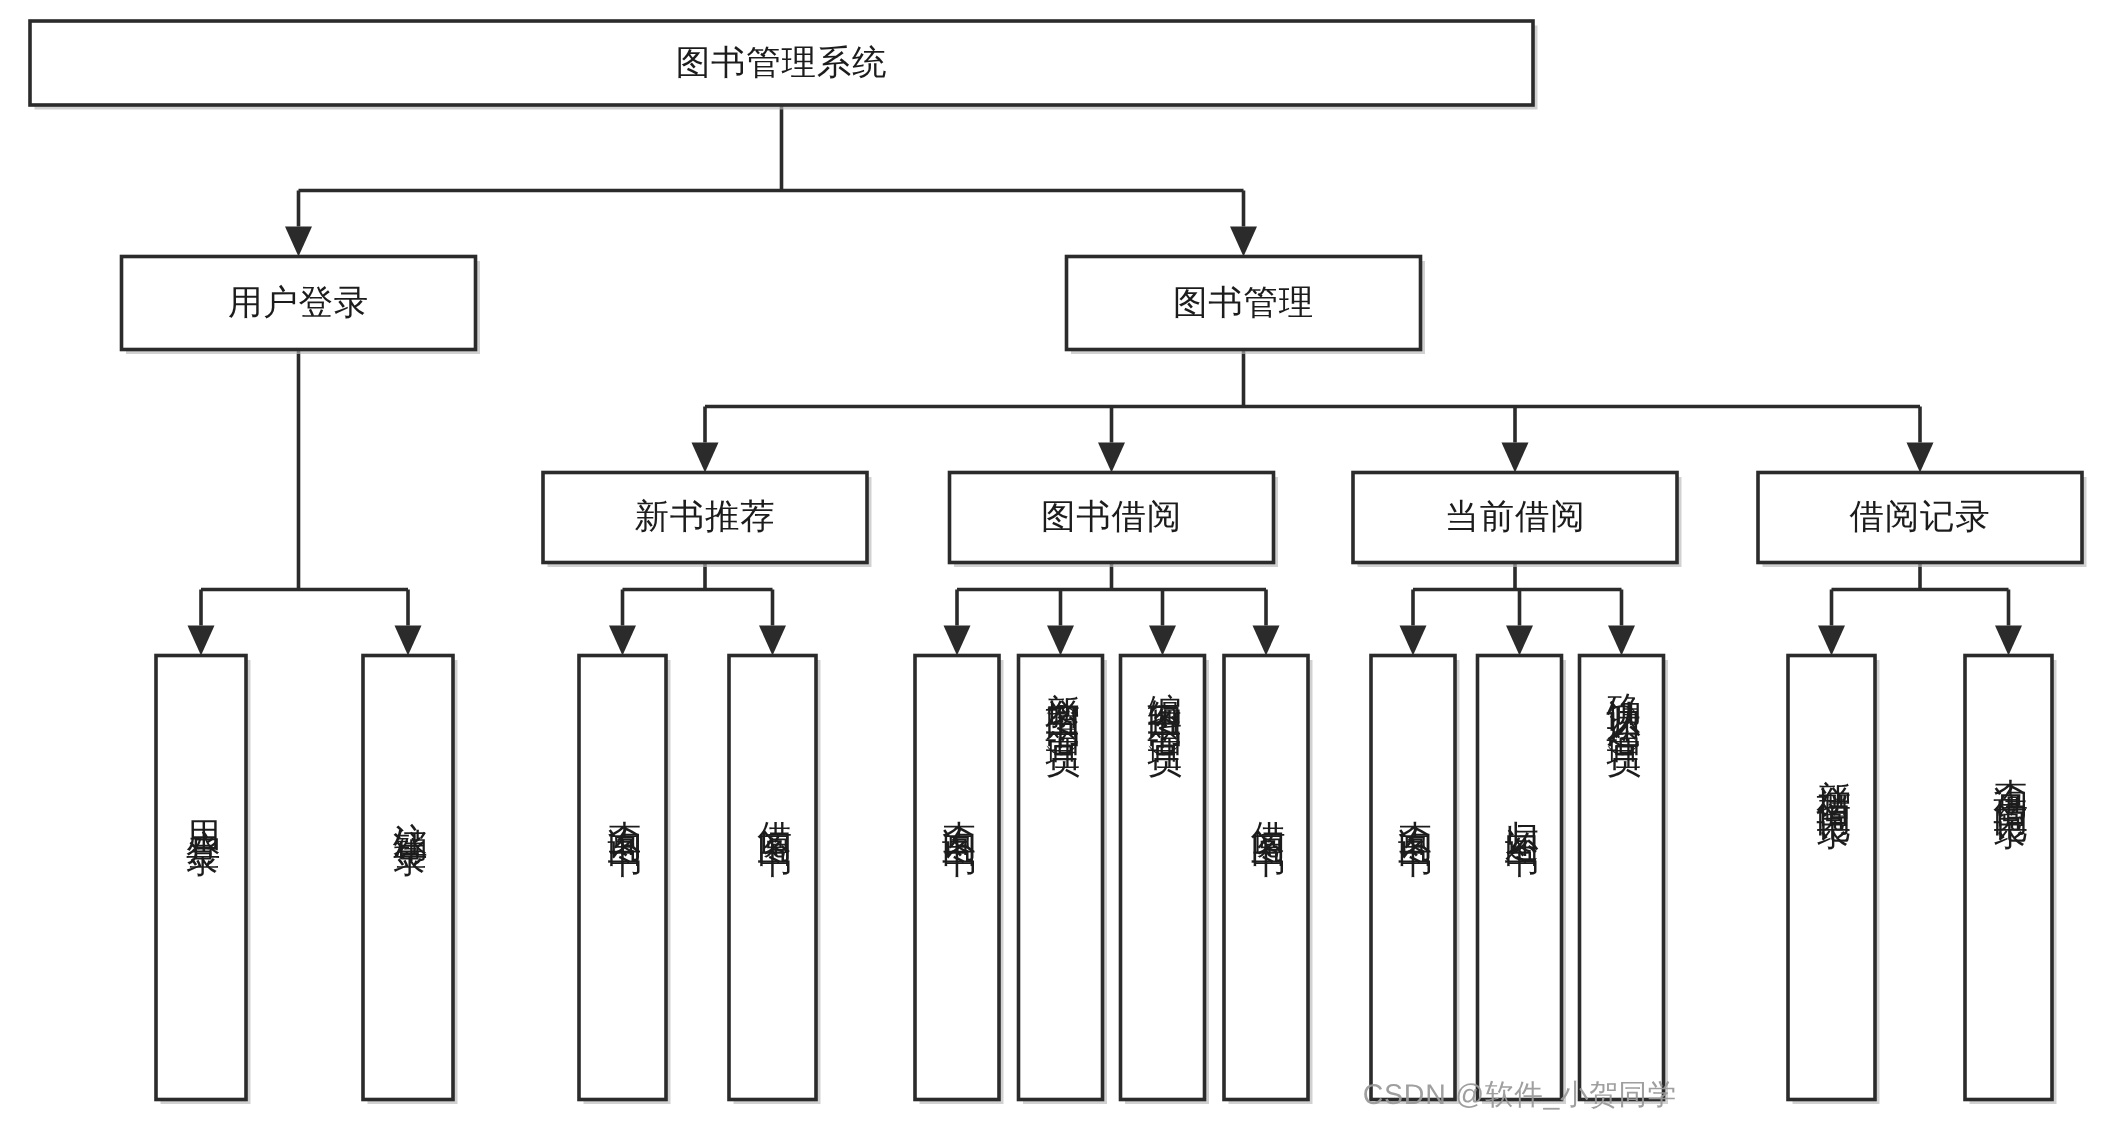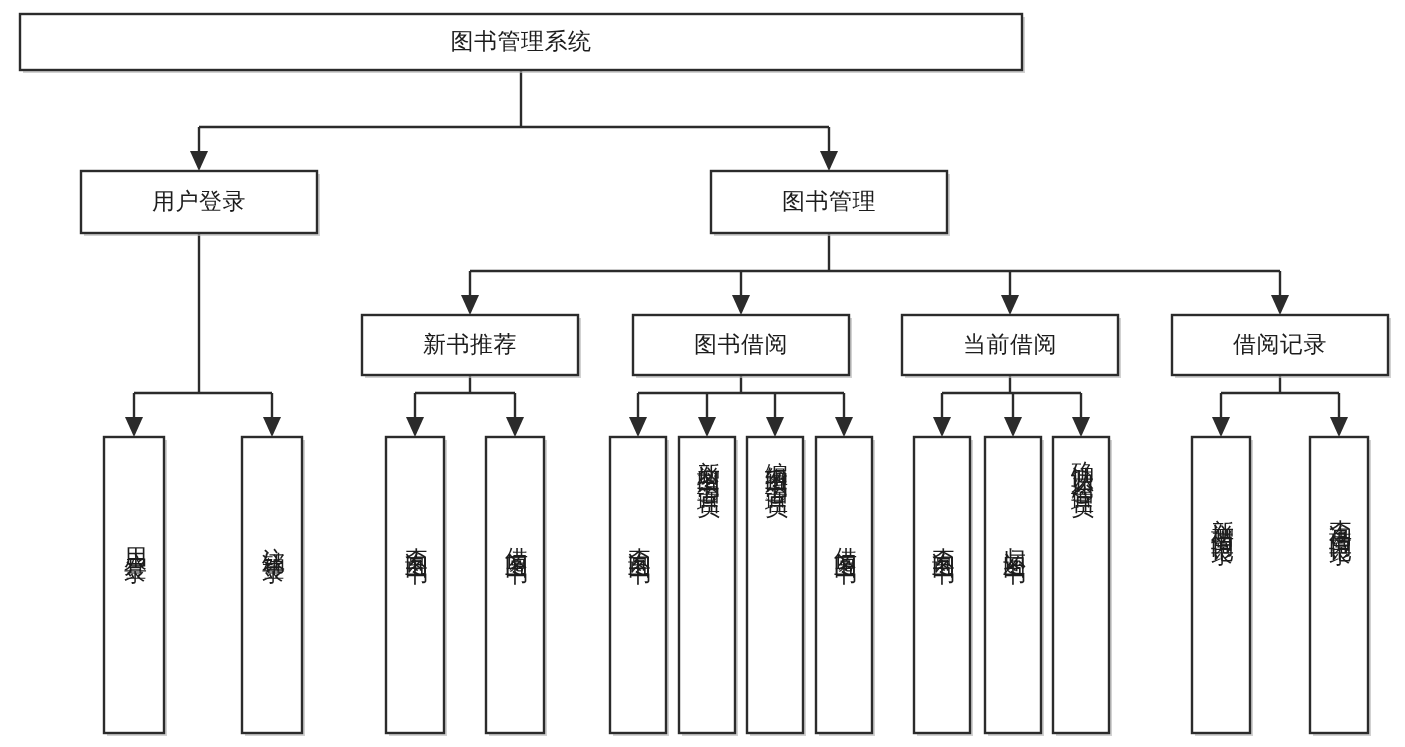--- a/index.html
+++ b/index.html
@@ -196,13 +196,14 @@
       <div class="node-label-v" style="left: 625px; width: 26px; top: 529px; height: 112px;">查询图书</div>
       <div class="node-label-v" style="left: 694px; width: 26px; top: 443px; height: 288px;">新增图书（管理员）</div>
       <div class="node-label-v" style="left: 762px; width: 26px; top: 443px; height: 288px;">编辑图书（管理员）</div>
       <div class="node-label-v" style="left: 831px; width: 26px; top: 529px; height: 112px;">借阅图书</div>
       <div class="node-label-v" style="left: 929px; width: 26px; top: 529px; height: 112px;">查询图书</div>
       <div class="node-label-v" style="left: 1000px; width: 26px; top: 529px; height: 112px;">归还图书</div>
       <div class="node-label-v" style="left: 1068px; width: 26px; top: 443px; height: 288px;">确认归还（管理员）</div>
       <div class="node-label-v" style="left: 1208px; width: 26px; top: 501px; height: 168px;">新增借阅记录</div>
       <div class="node-label-v" style="left: 1326px; width: 26px; top: 501px; height: 168px;">查询借阅记录</div>
     </div>
+  <div class="watermark">CSDN @软件_小贺同学</div>
 </div>
 
 </body></html>

